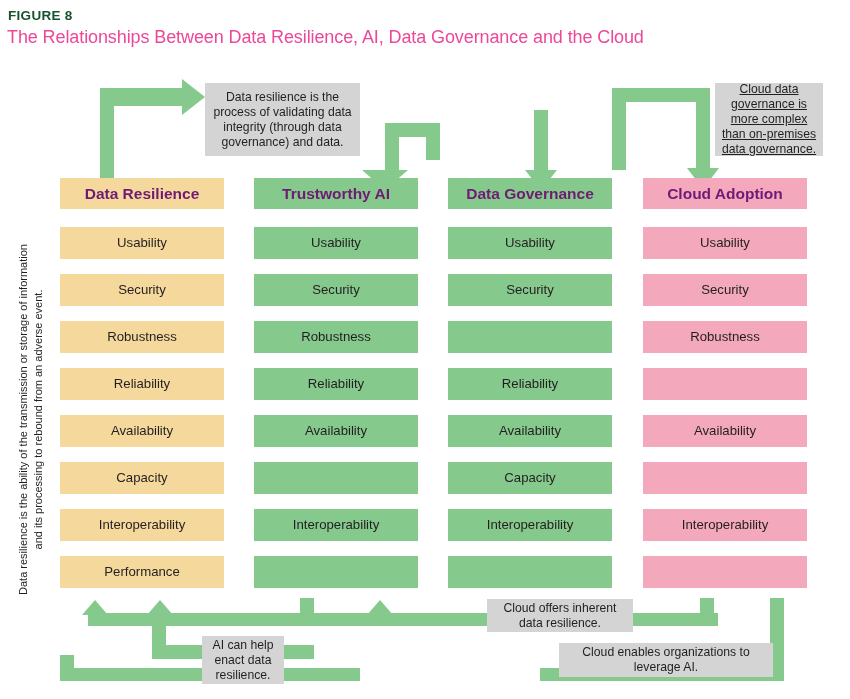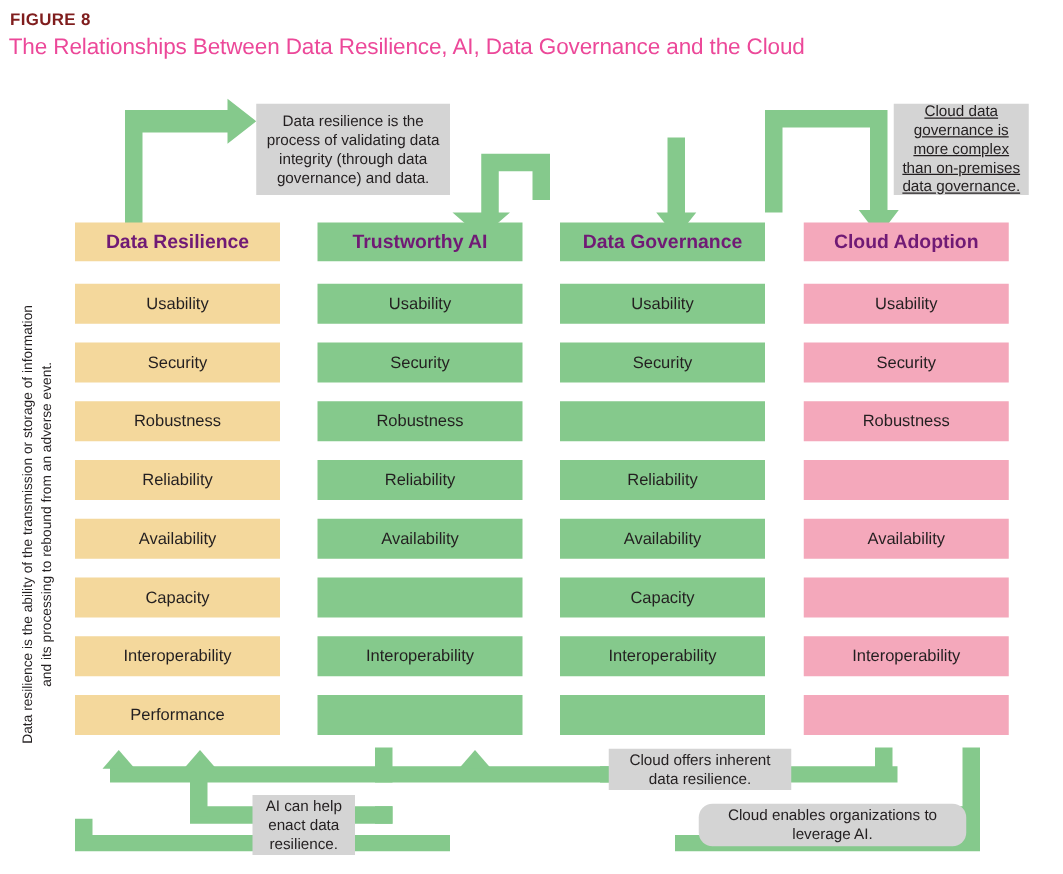--- a/index.html
+++ b/index.html
@@ -21,21 +21,21 @@
   }
 
   
   .fig-label {
     position: absolute;
     left: 8px;
     top: 8px;
     font-size: 13.5px;
     font-weight: bold;
     letter-spacing: 0.3px;
-    color: #7f1d1d;
+    color: #14532d;
   }
   .fig-title {
     position: absolute;
     left: 7px;
     top: 27px;
     font-size: 18px;
     color: #ec4899;
     white-space: nowrap;
     letter-spacing: -0.1px;
   }
@@ -186,21 +186,21 @@
   </div>
 
   <div class="note" style="left:458px; top:599px; width:146px; height:33px;margin-left:29px;">
     <span>Cloud offers inherent data resilience.</span>
   </div>
 
   <div class="note" style="left:202px; top:636px; width:82px; height:48px;">
     <span>AI can help enact data resilience.</span>
   </div>
 
-  <div class="note" style="left:559px; top:643px; width:214px; height:34px;border-radius:11px;">
+  <div class="note" style="left:559px; top:643px; width:214px; height:34px;">
     <span>Cloud enables organizations to leverage AI.</span>
   </div>
 
   <div class="col" style="left:60px; width:164px;">
     <div class="hdr c-amber">Data Resilience</div>
     <div class="cell c-amber first">Usability</div>
     <div class="cell c-amber">Security</div>
     <div class="cell c-amber">Robustness</div>
     <div class="cell c-amber">Reliability</div>
     <div class="cell c-amber">Availability</div>

